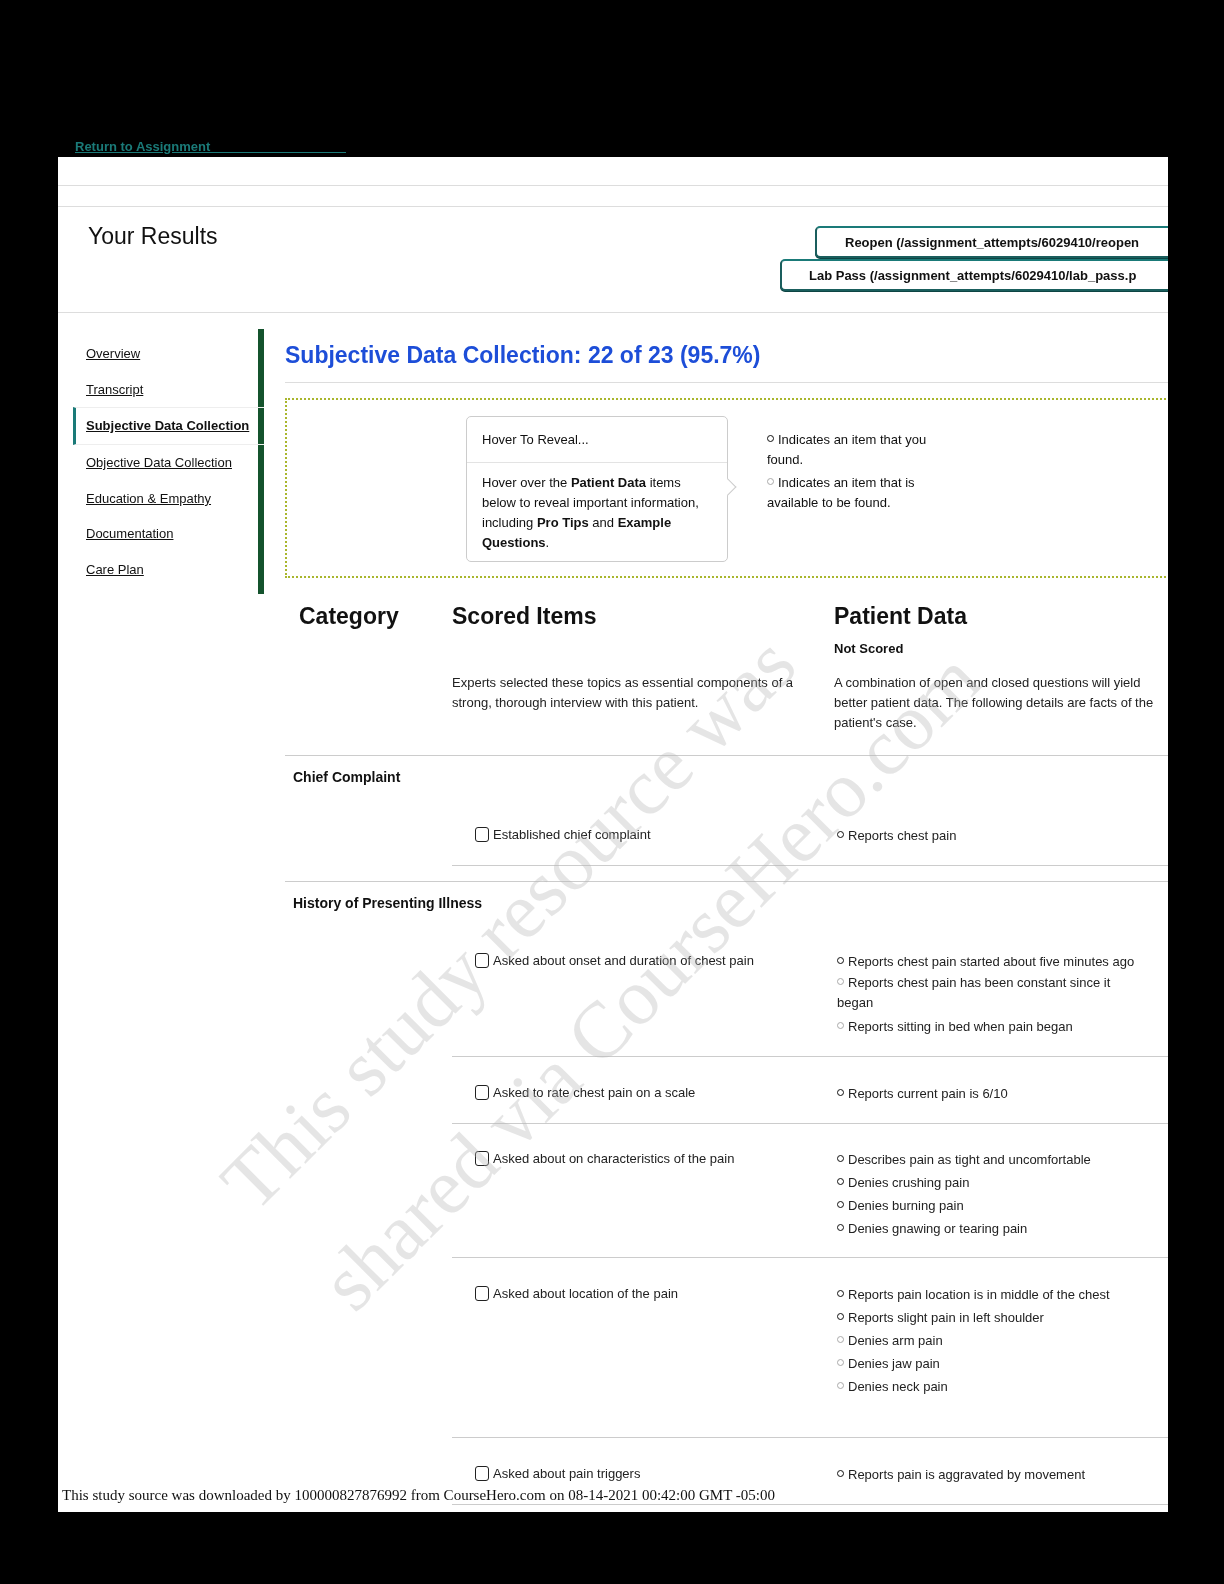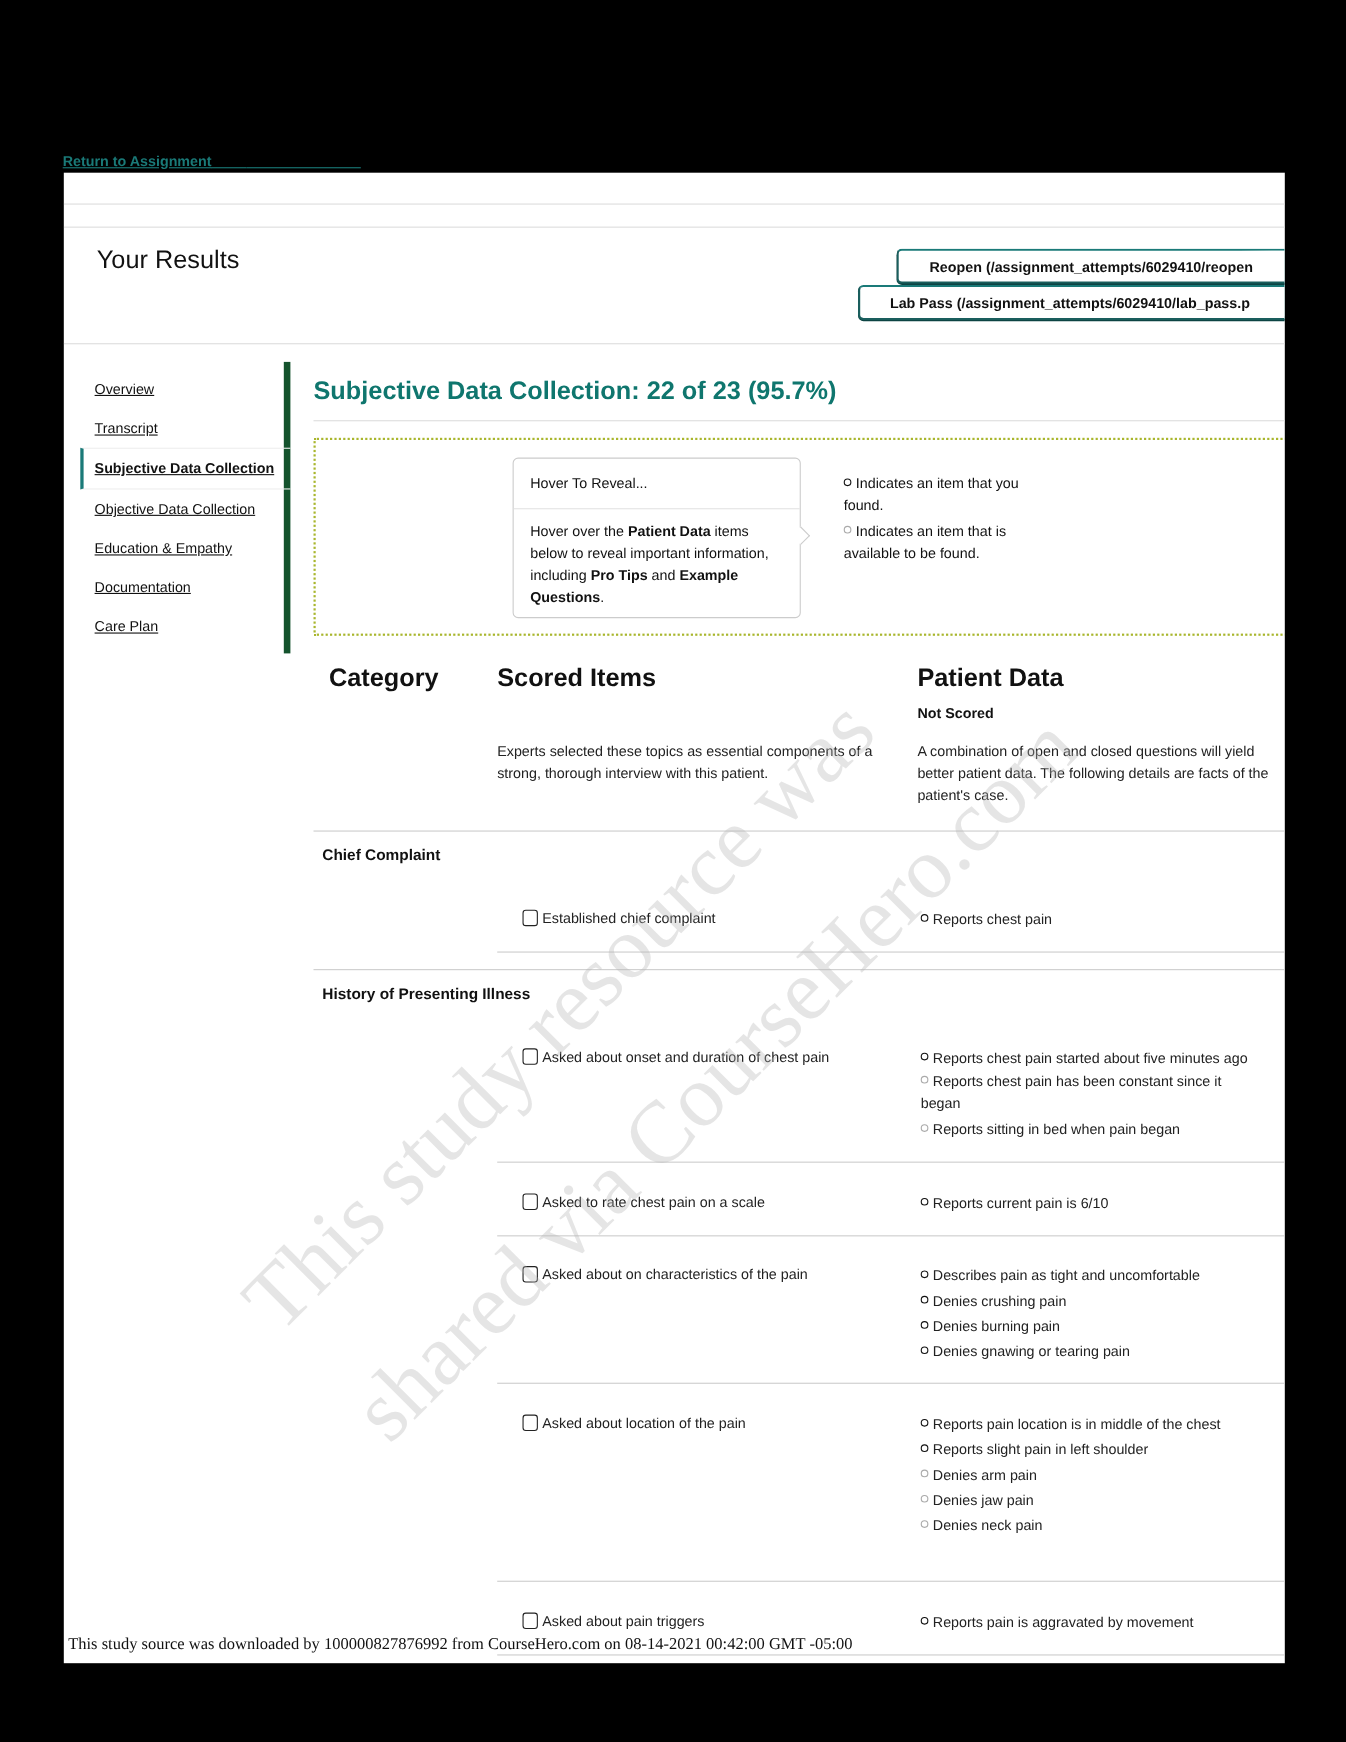--- a/index.html
+++ b/index.html
@@ -1,38 +1,38 @@
 <!DOCTYPE html>
 <html><head>
 <meta charset="utf-8">
 <style>
   * { box-sizing: border-box; margin: 0; padding: 0; }
   html, body { width: 1224px; height: 1584px; background: #000; overflow: hidden; }
   body { position: relative; font-family: "Liberation Sans", sans-serif; color: #111; }
 
-  .top-link-row { position: absolute; left: 57px; top: 137px; height: 18px; display: flex; align-items: center; gap: 0; }
+  .top-link-row { position: absolute; left: 75px; top: 137px; height: 18px; display: flex; align-items: center; gap: 0; }
   .return-link { color: #1a7a78; font-weight: bold; font-size: 13px; text-decoration: underline; }
   .link-underline { display: inline-block; height: 1px; background: #1a7a78; margin-top: 12px; }
 
   .page { position: absolute; left: 58px; top: 157px; width: 1110px; height: 1355px; background: #fff; overflow: hidden; }
 
   .hr-line { position: absolute; left: 0; right: 0; height: 1px; background: #ddd; }
 
   .results-title { position: absolute; left: 30px; top: 66px; font-size: 23px; color: #111; font-weight: normal; }
 
   .action-btn { position: absolute; height: 32px; border: 2px solid #1a5e5d; border-right: none; border-top-color: #1a7a78; border-radius: 5px 0 0 5px; background: #fff; display: flex; align-items: center; font-weight: bold; font-size: 13px; color: #111; white-space: nowrap; overflow: hidden; box-shadow: 0 1px 0 #0d4443; }
   .btn-reopen { left: 757px; top: 69px; width: 353px; padding-left: 28px; }
   .btn-labpass { left: 722px; top: 102px; width: 388px; padding-left: 27px; text-align: center; }
 
   .sidebar { position: absolute; left: 0; top: 172px; width: 206px; height: 265px; border-right: 6px solid #14532d; }
   .nav-item { position: absolute; left: 28px; font-size: 13px; color: #111; text-decoration: underline; white-space: nowrap; }
   .nav-active { position: absolute; left: 15px; top: 78px; width: 191px; height: 38px; border-top: 1px solid #eee; border-bottom: 1px solid #eee; border-left: 3px solid #1a7a78; }
   .nav-item.active { font-weight: bold; }
 
-  .section-title { position: absolute; left: 227px; top: 185px; font-size: 23px; font-weight: bold; color: #0f766e; white-space: nowrap; }
+  .section-title { position: absolute; left: 227px; top: 185px; font-size: 23px; font-weight: bold; color: #1d4ed8; white-space: nowrap; }
 
   .legend-box { position: absolute; left: 227px; top: 241px; width: 900px; height: 180px; border: 2px dotted #a9b62d; }
   .hover-card { position: absolute; left: 179px; top: 16px; width: 262px; height: 146px; border: 1px solid #ccc; border-radius: 5px; background: #fff; }
   .hover-card-title { padding: 15px 15px 0 15px; font-size: 13px; height: 46px; border-bottom: 1px solid #e3e3e3; }
   .hover-card-body { padding: 10px 15px; font-size: 13px; line-height: 20px; }
   .hover-card-arrow { position: absolute; right: -7px; top: 64px; width: 12px; height: 12px; background: #fff; border-right: 1px solid #ccc; border-top: 1px solid #ccc; transform: rotate(45deg); }
   .legend-text { position: absolute; left: 480px; top: 30px; width: 190px; font-size: 13px; line-height: 20px; }
 
   .bullet-found { display: inline-block; width: 7px; height: 7px; border: 1.5px solid #111; border-radius: 50%; margin-right: 4px; vertical-align: 2px; }
   .bullet-avail { display: inline-block; width: 7px; height: 7px; border: 1px solid #aaa; border-radius: 50%; margin-right: 4px; vertical-align: 2px; }

